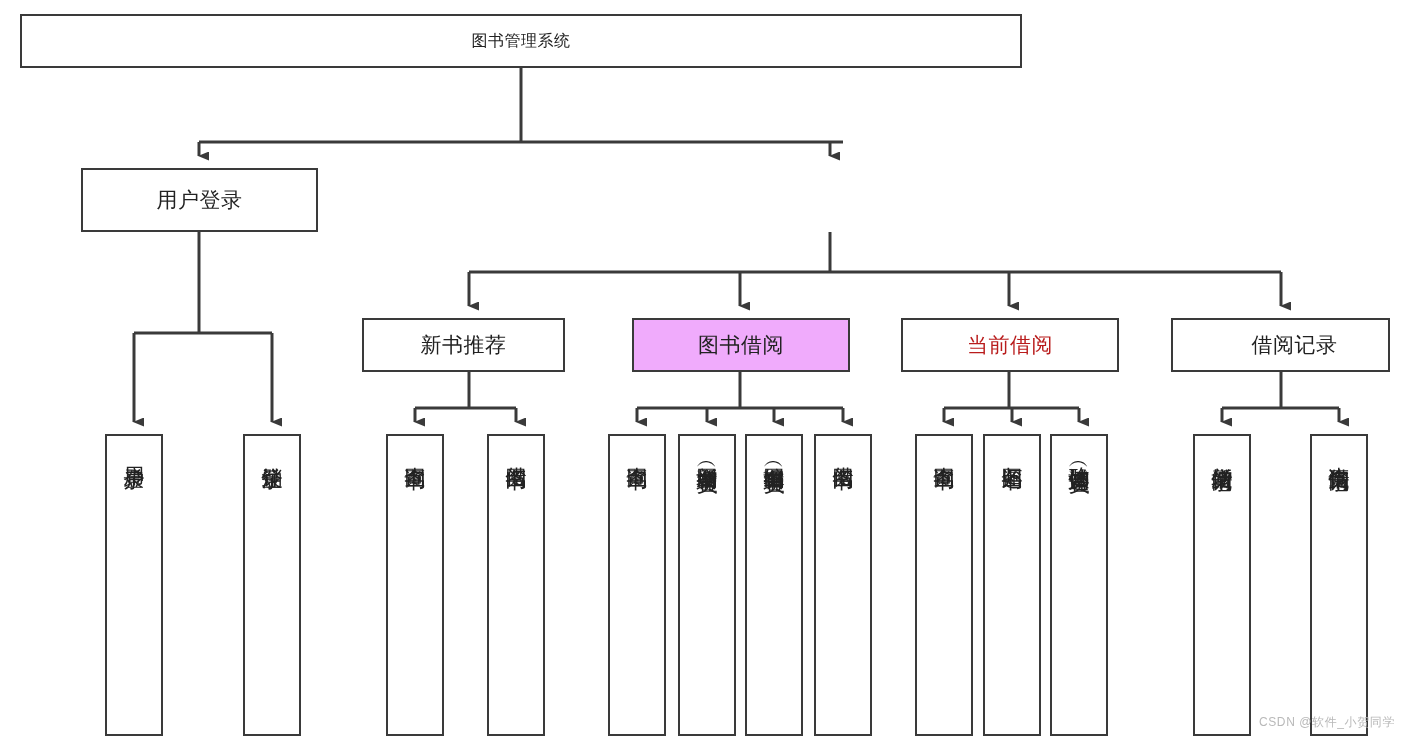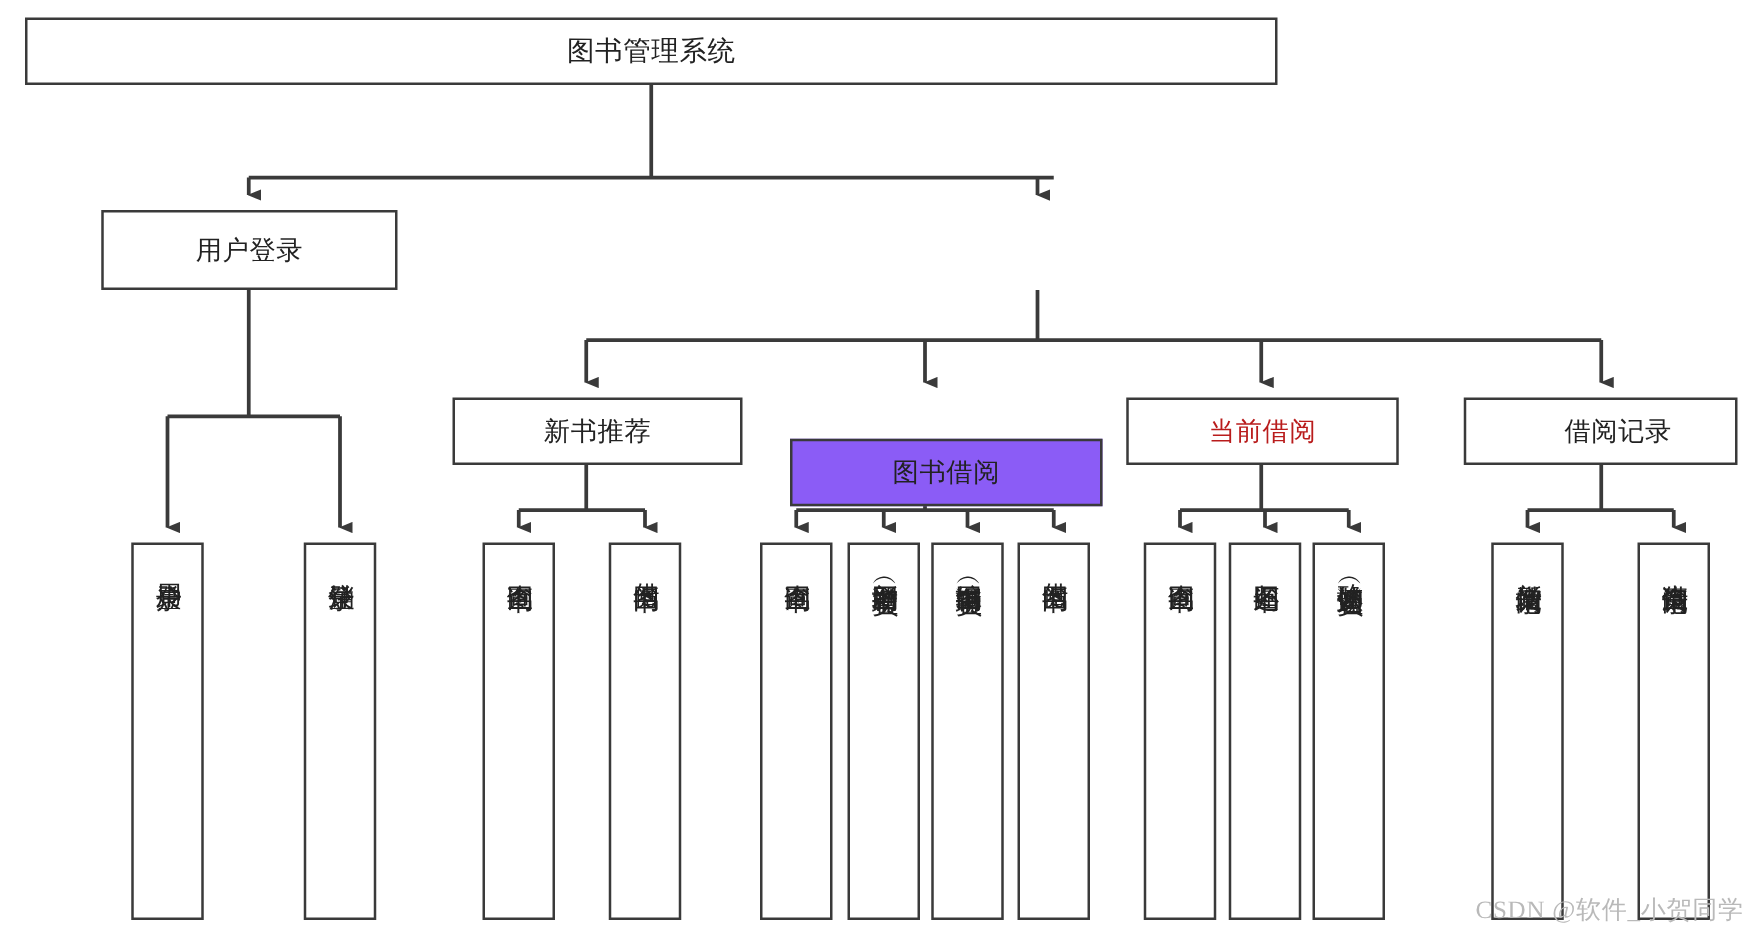--- a/index.html
+++ b/index.html
@@ -49,32 +49,32 @@
   .node.vertical .node-label {
     writing-mode: vertical-rl;
     text-orientation: upright;
     white-space: nowrap;
     letter-spacing: 1px;
     line-height: 1.05;
   }
   .node-label {
     font-family: "Liberation Sans", "DejaVu Sans", sans-serif;
   }
-  .level-0 .node-label { font-size: 22px; }
+  .level-0 .node-label { font-size: 16px; }
   .level-1 .node-label { font-size: 21px; }
   .level-2 .node-label { font-size: 21px; }
   .level-3 .node-label { font-size: 21px; }
   .watermark {
     position: absolute;
     right: 10px;
-    bottom: 6px;
-    font-size: 20px;
+    bottom: 16px;
+    font-size: 12px;
     color: #b9b9b9;
     letter-spacing: 0.6px;
-    font-family: Liberation Serif, serif;
+    font-family: Liberation Sans, sans-serif;
     white-space: nowrap;
   }
 </style>
 </head>
 <body>
 
 <div id="diagram-root" style="background: rgb(255, 255, 255);">
 
   <svg class="connectors" viewBox="0 0 1405 747" xmlns="http://www.w3.org/2000/svg">
     <defs>
@@ -127,24 +127,24 @@
   </svg>
 
   <div class="node horizontal level-0" style="left: 20px; top: 14px; width: 1002px; height: 54px; border-color: rgb(58, 58, 58); background: rgb(255, 255, 255); color: rgb(34, 34, 34);">
     <span class="node-label">图书管理系统</span>
   </div>
 
   <div class="node horizontal level-1" style="left: 81px; top: 168px; width: 237px; height: 64px; border-color: rgb(58, 58, 58); background: rgb(255, 255, 255); color: rgb(34, 34, 34);">
     <span class="node-label">用户登录</span>
   </div>
 
-  <div class="node horizontal level-2" style="left: 362px; top: 318px; width: 232px; height: 54px; border-color: rgb(58, 58, 58); background: rgb(255, 255, 255); color: rgb(34, 34, 34);">
+  <div class="node horizontal level-2" style="left: 362px; top: 318px; width: 203px; height: 54px; border-color: rgb(58, 58, 58); background: rgb(255, 255, 255); color: rgb(34, 34, 34);">
     <span class="node-label">新书推荐</span>
   </div>
-  <div class="node horizontal level-2" style="left: 632px; top: 318px; width: 250px; height: 54px; border-color: rgb(58, 58, 58); background: #8b5cf6; color: rgb(34, 34, 34); margin-top: 33px;">
+  <div class="node horizontal level-2" style="left: 632px; top: 318px; width: 218px; height: 54px; border-color: rgb(58, 58, 58); background: #f0abfc; color: rgb(34, 34, 34);">
     <span class="node-label">图书借阅</span>
   </div>
   <div class="node horizontal level-2" style="left: 901px; top: 318px; width: 218px; height: 54px; border-color: rgb(58, 58, 58); background: rgb(255, 255, 255); color: #b91c1c;">
     <span class="node-label">当前借阅</span>
   </div>
   <div class="node horizontal level-2" style="left: 1171px; top: 318px; width: 219px; height: 54px; border-color: rgb(58, 58, 58); background: rgb(255, 255, 255); color: rgb(34, 34, 34); padding-left: 28px;">
     <span class="node-label">借阅记录</span>
   </div>
 
   <div class="node vertical level-3" style="left: 105px; top: 434px; width: 58px; height: 302px; border-color: rgb(58, 58, 58); background: rgb(255, 255, 255); color: rgb(34, 34, 34);">

